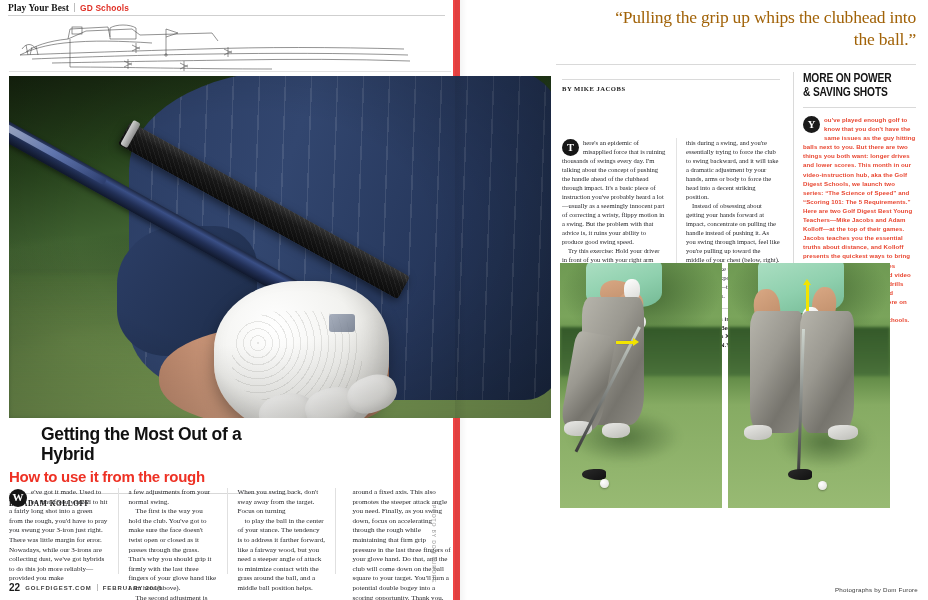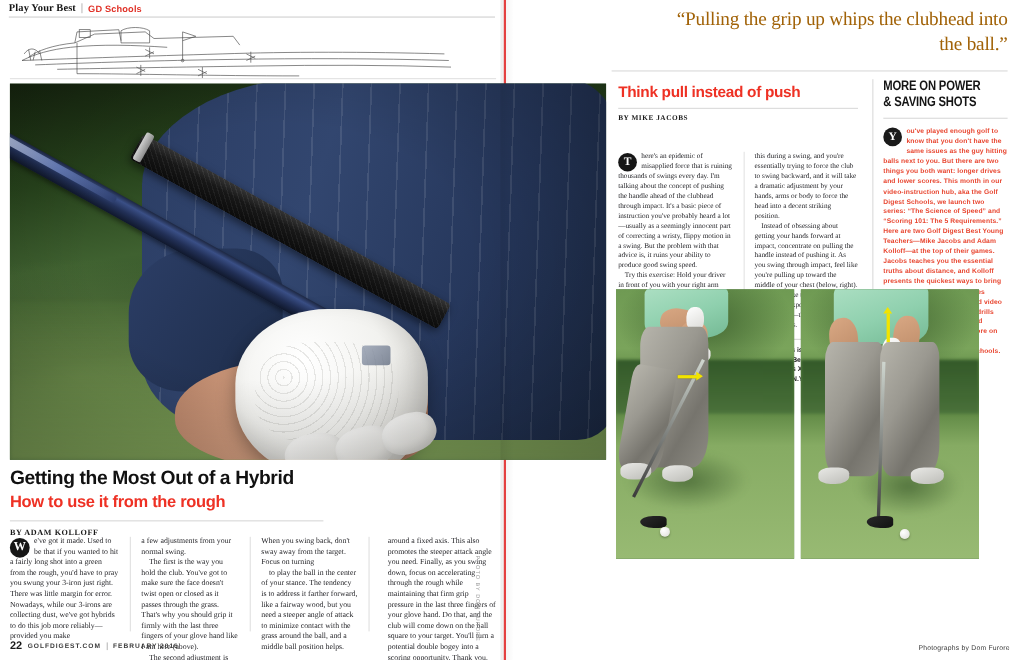--- a/index.html
+++ b/index.html
@@ -9,21 +9,21 @@
     font-family: "Liberation Sans", sans-serif;
     overflow: hidden;
   }
   .spread { position: relative; width: 928px; height: 600px; display: flex; background:#fff; }
 
   
   .page-left {
     position: relative;
     width: 460px; height: 600px;
     background: #ffffff;
-    border-right: 2px solid #ef4444;
+    border-right: 7px solid #ef4444;
   }
   .kicker-bar {
     position: absolute; top: 2px; left: 8px; right: 8px;
     height: 14px;
     display: flex; align-items: center; gap: 5px;
     border-bottom: 1px solid #cfcfcf;
     padding-bottom: 2px;
   }
   .kicker-main {
     font-family: "Liberation Serif", serif;
@@ -150,21 +150,21 @@
     position:absolute; inset:0;
     background: radial-gradient(ellipse 80% 85% at 45% 45%, transparent 40%, rgba(0,0,0,.30) 100%);
   }
 
   
   .art-head {
     position: absolute; left: 9px; top: 424px; width: 290px;
   }
   .art-title {
     font-size: 17.5px; font-weight: bold; color: #111;
-    letter-spacing: -.35px; line-height: 20px;
+    letter-spacing: -.35px; line-height: 20px; margin-left: 32px;
   }
   .art-sub {
     font-size: 15px; font-weight: bold; color: #ee3124;
     letter-spacing: -.3px; line-height: 19px; margin-top: 3px;
   }
   .art-byline {
     font-family: "Liberation Serif", serif;
     font-size: 7.4px; font-weight: bold; color: #1a1a1a;
     letter-spacing: .55px; margin-top: 7px;
     padding-top: 5px; border-top: 1px solid #d8d8d8;
@@ -450,21 +450,20 @@
       <span class="folio-txt">FEBRUARY 2016</span>
     </div>
   </div>
 
   <div class="page-right">
 
     <div class="pullquote">“Pulling the grip up whips the clubhead into the ball.”</div>
     <div class="rp-rule"></div>
 
     <div class="rp-head">
-      <div class="rp-sub">Think pull instead of push</div>
       <div class="rp-byline">BY MIKE JACOBS</div>
     </div>
 
     <div class="rp-cols">
       <div class="rp-col">
         <span class="dropcap-sm">T</span>
         <p>here's an epidemic of misapplied force that is ruining thousands of swings every day. I'm talking about the concept of pushing the handle ahead of the clubhead through impact. It's a basic piece of instruction you've probably heard a lot—usually as a seemingly innocent part of correcting a wristy, flippy motion in a swing. But the problem with that advice is, it ruins your ability to produce good swing speed.</p>
         <p>Try this exercise: Hold your driver in front of you with your right arm only and, from a standstill, push the handle as quickly as you can toward the target (below, left). When you do that, what happens to the head? It stays behind. Do</p>
       </div>
       <div class="rp-col">

